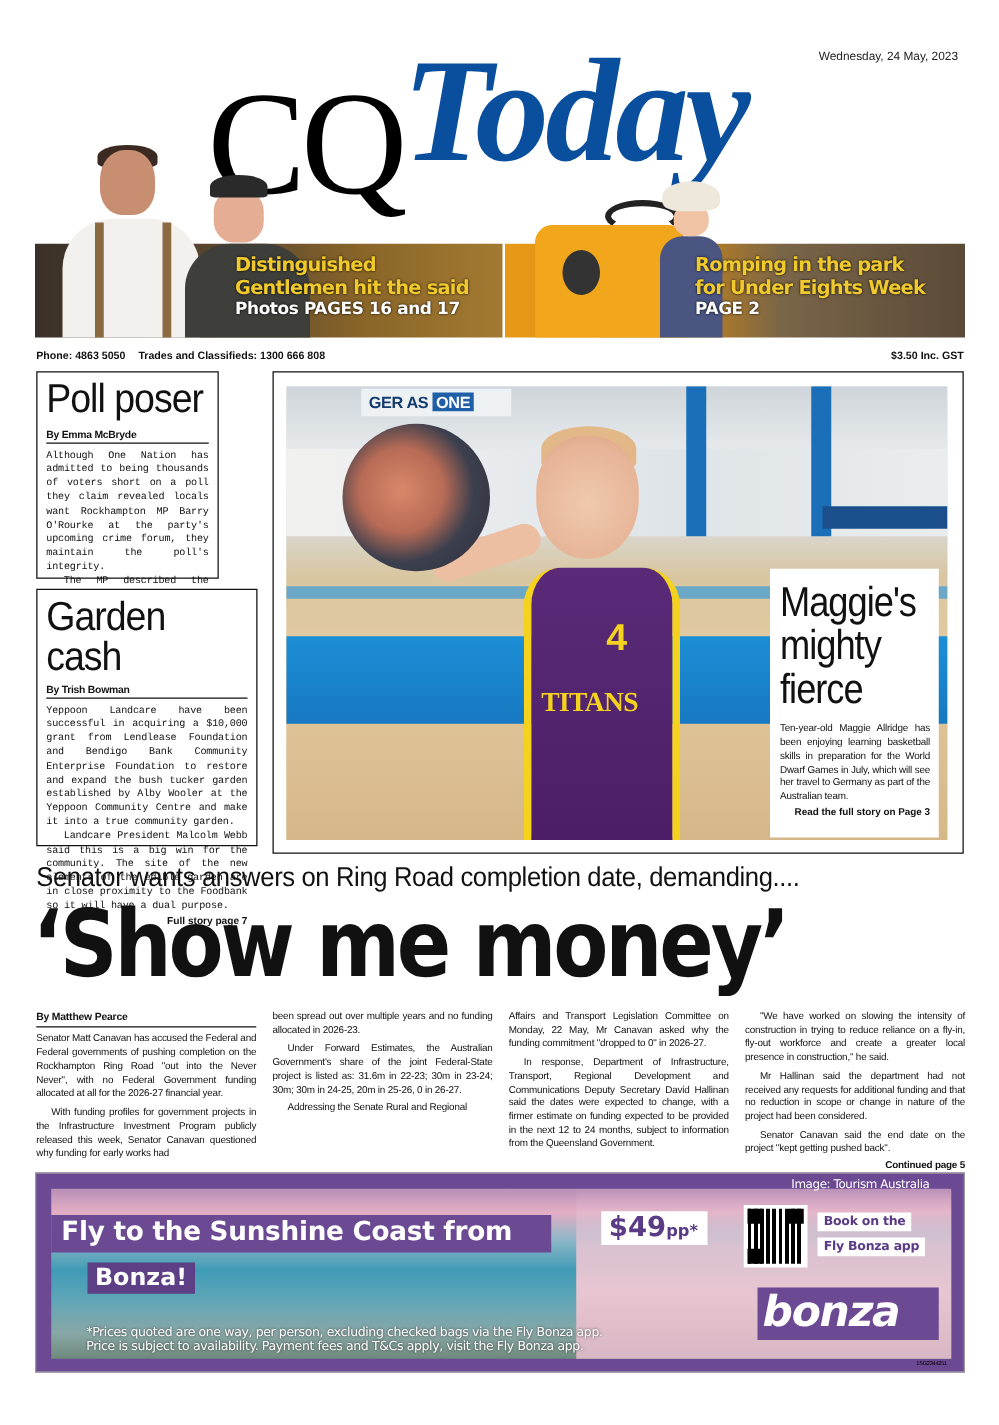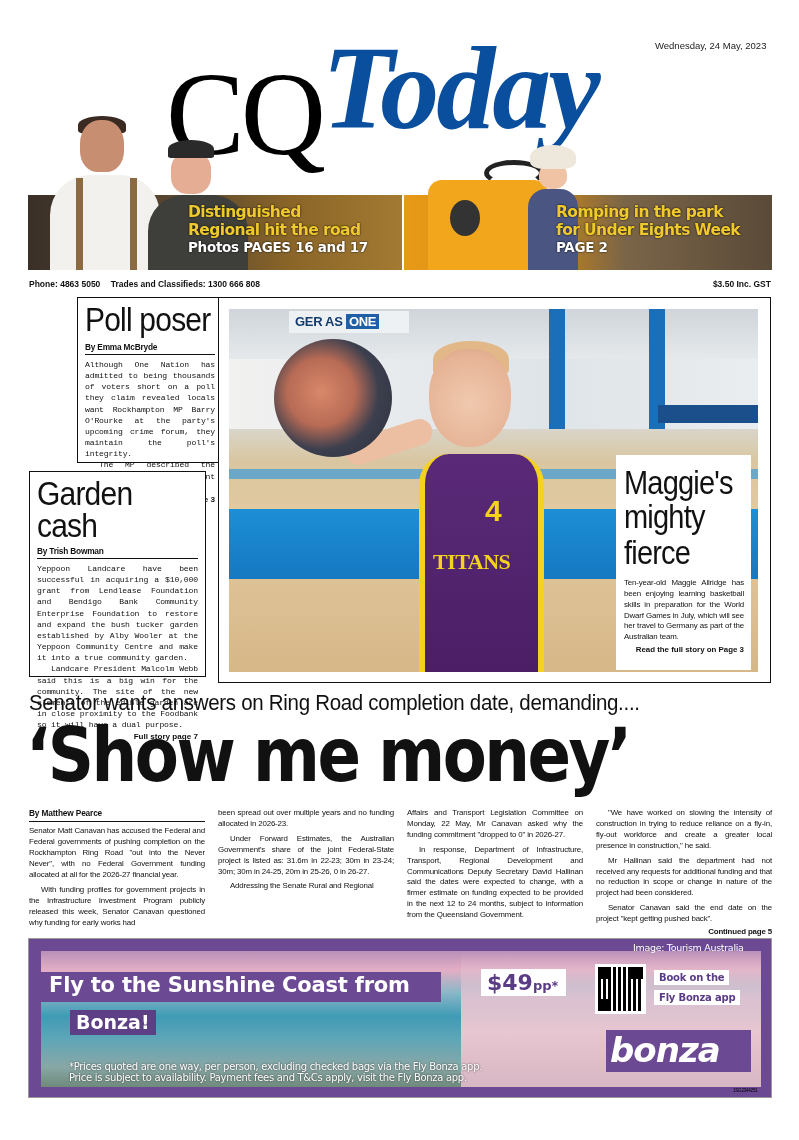--- a/index.html
+++ b/index.html
@@ -44,21 +44,21 @@
   .infoline { position: absolute; top: 279px; left: 29px; right: 28px; font-size: 8.5px; font-weight: bold; display: flex; justify-content: space-between; }
   .infoline .left span + span { margin-left: 8px; }
 
   
   .box { position: absolute; border: 1.5px solid #111; background: #fff; padding: 6px 7px; }
   .box h2 { font-family: "Liberation Sans", sans-serif; font-size: 30px; font-weight: normal; letter-spacing: -0.8px; line-height: 1; transform: scaleY(1.08); transform-origin: left top; margin-bottom: 8px; }
   .box .byline { font-size: 8.3px; font-weight: bold; border-bottom: 1px solid #111; padding-bottom: 2px; margin-bottom: 4px; letter-spacing: -0.2px; }
   .box p { font-size: 8.1px; line-height: 1.38; text-align: justify; letter-spacing: -0.15px; font-family: Liberation Mono, monospace; }
   .box p.indent { text-indent: 14px; }
   .box .more { text-align: right; font-size: 8.1px; font-weight: bold; margin-top: 2px; }
-  .box-poll { left: 29px; top: 297px; width: 146px; height: 166px; margin-left: 48px; }
+  .box-poll { left: 29px; top: 297px; width: 146px; height: 166px; }
   .box-garden { left: 29px; top: 471px; width: 177px; height: 206px; }
 
   
   .photo-frame { position: absolute; left: 218px; top: 297px; width: 553px; height: 386px; border: 1.5px solid #111; background: #fff; }
   .photo { position: absolute; left: 10px; top: 11px; width: 529px; height: 363px; overflow: hidden;
     background:
       linear-gradient(180deg, #e8ecef 0%, #d9dee2 28%, #d9c6a0 42%, #e3caa0 58%, #d6b788 100%); }
   .photo .ceiling { position:absolute; left:0; top:0; width:100%; height:50px; background: linear-gradient(180deg,#cfd5da,#e5e9ec); }
   .photo .banner { position:absolute; left:60px; top:2px; width:120px; height:22px; background:#eef1f4; font-weight:bold; font-size:13px; color:#123c6e; padding:3px 6px; letter-spacing:-0.3px; }
   .photo .banner b { background:#1f5fa8; color:#fff; padding:0 3px; }
@@ -135,21 +135,21 @@
     <div class="hair"></div>
     <div class="head"></div>
   </div>
   <div class="figure woman">
     <div class="body"></div>
     <div class="head"></div>
     <div class="cap"></div>
   </div>
   <div class="promo-text">
     <div class="hl">Distinguished</div>
-    <div class="hl">Regional hit the road</div>
+    <div class="hl">Gentlemen hit the said</div>
     <div class="sub">Photos PAGES 16 and 17</div>
   </div>
 </div>
 
 <div class="promo promo-right">
   <div class="figure digger">
     <div class="wheel"></div>
     <div class="frame"></div>
     <div class="light"></div>
   </div>

